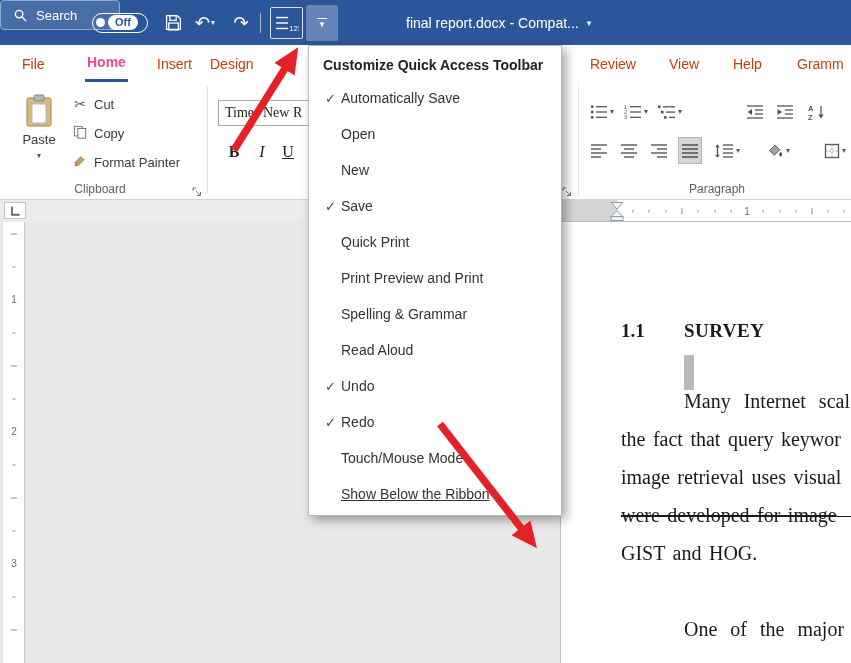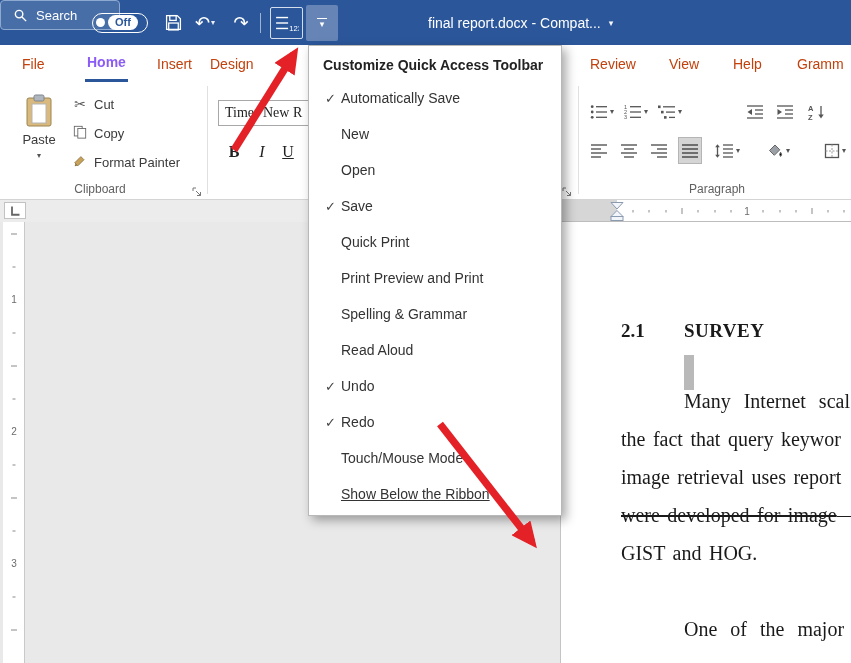--- a/index.html
+++ b/index.html
@@ -17,28 +17,28 @@
   .tbtn{position:absolute;top:0;height:45px;display:flex;align-items:center;justify-content:center;color:#fff}
   #save-btn{left:160px;width:26px}
   #undo-btn{left:190px;width:30px;font-size:18px}
   #undo-btn .chev,#redo-btn .chev{font-size:8px;margin-left:1px;opacity:.9}
   #redo-btn{left:228px;width:26px;font-size:18px}
   #tb-sep{left:260px;top:13px;width:1px;height:20px;background:rgba(255,255,255,.55);position:absolute}
   #qat-123{left:270px;width:33px;border:1px solid rgba(255,255,255,.8);border-radius:2px;top:7px;height:32px}
   #qat-dropdown{left:306px;width:32px;top:5px;height:36px;background:rgba(255,255,255,.28);border-radius:2px;flex-direction:column;gap:1px}
   #qat-dropdown .bar{width:10px;height:1.6px;background:#fff}
   #qat-dropdown .chev{font-size:9px;line-height:8px}
-  #doc-title{left:428px;font-size:14px;gap:8px}
+  #doc-title{left:406px;font-size:14px;gap:8px}
   #doc-title .chev{font-size:9px;opacity:.95}
   #search-box{left:738px;top:7px;height:30px;width:120px;background:rgba(255,255,255,.14);border:1px solid #8ea9cf;border-radius:4px;display:flex;align-items:center;gap:8px;padding:0 12px;font-size:13px;color:#fff}
 
   
   #tabs{position:absolute;left:0;top:45px;width:851px;height:37px;background:#fff}
   .tab{position:absolute;top:0;height:37px;display:flex;align-items:center;font-size:14px;color:#c2410c;padding:0 2px}
-  .tab.active{font-weight:bold;color:#8b5cf6;border-bottom:3px solid var(--tab-accent,#2b579a)}
+  .tab.active{font-weight:bold;color:#ec4899;border-bottom:3px solid var(--tab-accent,#2b579a)}
 
   
   #ribbon{position:absolute;left:0;top:82px;width:851px;height:118px;background:#fff;border-bottom:1px solid #d4d4d4}
   .vsep{position:absolute;top:4px;width:1px;height:108px;background:#e0e0e0}
   #paste-btn{position:absolute;left:14px;top:6px;width:50px;height:92px;display:flex;flex-direction:column;align-items:center;justify-content:flex-start;padding-top:6px;gap:4px;font-size:13px;color:#3b3b3b}
   #paste-btn .chev{font-size:8px;color:#555}
   .small-btn{position:absolute;left:72px;height:24px;display:flex;align-items:center;gap:6px;font-size:13px;color:#3b3b3b}
   .small-btn .gi{width:16px;text-align:center;color:#555;font-size:14px}
   .group-label{position:absolute;bottom:3px;font-size:12px;color:#616161;text-align:center}
   .launcher{position:absolute;width:12px;height:12px}
@@ -411,47 +411,47 @@
     </g>
     <g font-size="10" fill="#6b6b6b" text-anchor="middle">
       <text x="14" y="81">1</text>
       <text x="14" y="213">2</text>
       <text x="14" y="345">3</text>
     </g>
   </svg>
 
   <div id="page">
     <div class="heading">
-      <span class="hnum">2.1</span>
+      <span class="hnum">1.1</span>
       <span class="htxt">SURVEY</span>
     </div>
     <div id="caret-block"></div>
     <div class="dline indent ws-wide" style="top:168px">Many Internet scal</div>
     <div class="dline flush ws-just" style="top:206px">the fact that query keywor</div>
-    <div class="dline flush ws-just" style="top:244px">image retrieval uses report</div>
+    <div class="dline flush ws-just" style="top:244px">image retrieval uses visual</div>
     <div class="dline flush ws-just strike" style="top:282px">were developed for image</div>
     <div class="dline flush ws-just" style="top:320px">GIST and HOG.</div>
     <div class="dline indent ws-wide" style="top:396px">One of the major</div>
   </div>
 </div>
 
 <div id="qat-menu">
   <div class="menu-title">Customize Quick Access Toolbar</div>
 
   <div class="mi">
       <span class="chk">✓</span>
       <span class="milabel">Automatically Save</span>
     </div>
   <div class="mi">
       <span class="chk"></span>
+      <span class="milabel">Open</span>
+    </div>
+  <div class="mi">
+      <span class="chk"></span>
       <span class="milabel">New</span>
-    </div>
-  <div class="mi">
-      <span class="chk"></span>
-      <span class="milabel">Open</span>
     </div>
   <div class="mi">
       <span class="chk">✓</span>
       <span class="milabel">Save</span>
     </div>
   <div class="mi">
       <span class="chk"></span>
       <span class="milabel">Quick Print</span>
     </div>
   <div class="mi">

